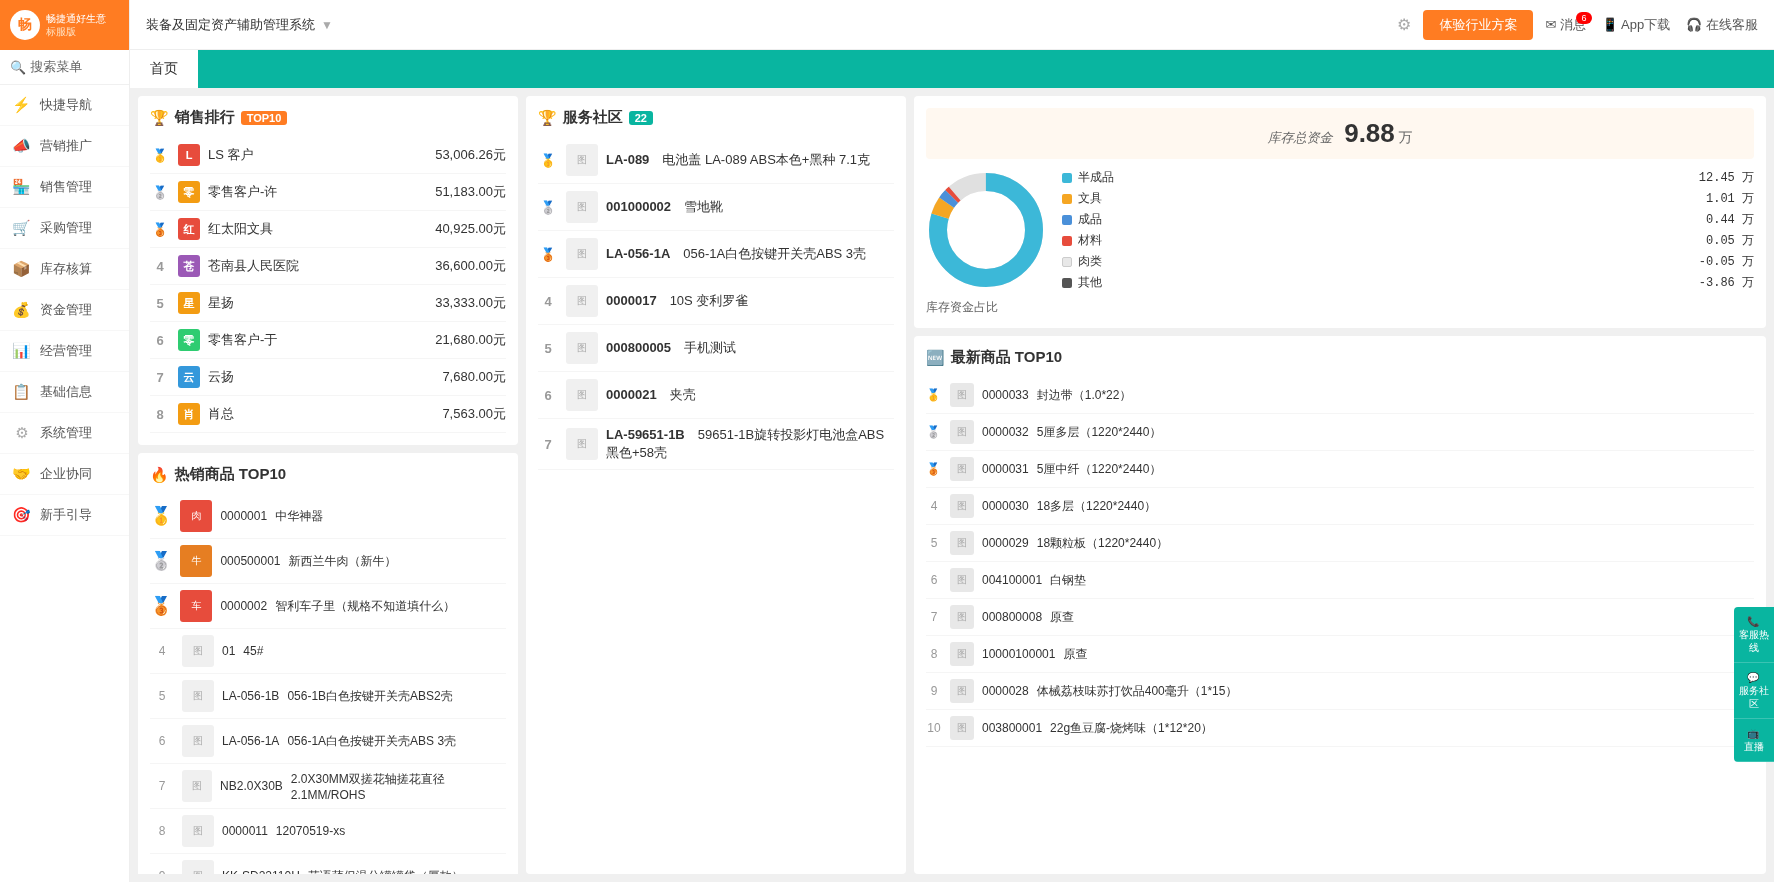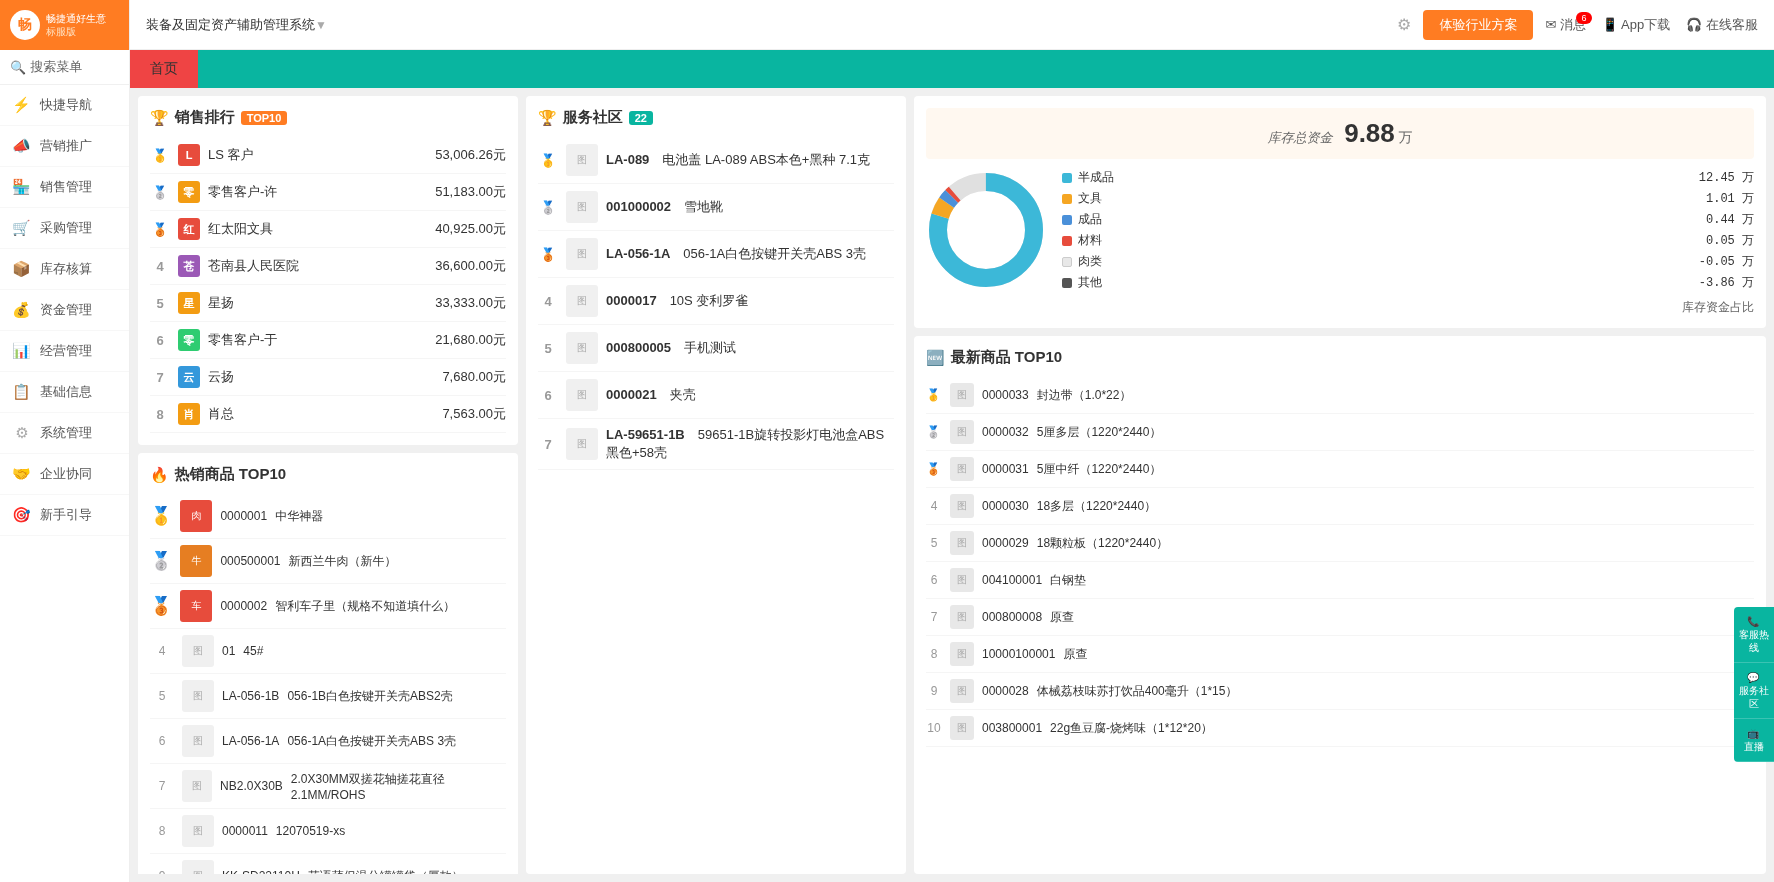--- a/index.html
+++ b/index.html
@@ -69,21 +69,21 @@
       height: 50px;
       background: #fff;
       border-bottom: 1px solid #eee;
       display: flex;
       align-items: center;
       padding: 0 16px;
       gap: 12px;
     }
     .topbar-system-name {
       font-size: 13px; color: #333; flex: 1;
-      display: flex; align-items: center; 
+      display: flex; align-items: center; gap: 6px;
     }
     .topbar-dropdown { color: #aaa; font-size: 12px; cursor: pointer; }
     .topbar-gear { color: #aaa; font-size: 16px; cursor: pointer; }
     .topbar-btn {
       background: #ff7c22; color: #fff; border: none;
       padding: 6px 16px; border-radius: 4px; cursor: pointer;
       font-size: 13px;
     }
     .topbar-right { display: flex; align-items: center; gap: 16px; color: #555; font-size: 13px; }
     .topbar-badge { position: relative; }
@@ -100,21 +100,21 @@
       display: flex;
       align-items: stretch;
     }
     .nav-tab {
       padding: 0 20px;
       display: flex; align-items: center;
       color: #fff; font-size: 14px;
       cursor: pointer;
       background: #07a08c;
     }
-    .nav-tab.active { background: #ef4444; color: #333; }
+    .nav-tab.active { background: #ffffff; color: #333; }
 
     
     .content {
       flex: 1;
       display: flex;
       overflow: hidden;
       background: #f0f0f0;
       gap: 8px;
       padding: 8px;
     }
@@ -215,21 +215,21 @@
     .legend-item {
       display: flex; align-items: center; gap: 6px;
       font-size: 12px; color: #333;
     }
     .legend-dot {
       width: 10px; height: 10px; border-radius: 2px; flex-shrink: 0;
     }
     .legend-label { flex: 1; }
     .legend-value { color: #333; }
 
-    .inventory-footer { font-size: 12px; color: #666; text-align: right; }
+    .inventory-footer { font-size: 12px; color: #666; text-align: left; }
 
     
     .latest-item {
       display: flex; align-items: center; gap: 8px;
       padding: 6px 0; border-bottom: 1px solid #f5f5f5;
       font-size: 12px; color: #333;
     }
     .latest-img {
       width: 24px; height: 24px; background: #e8e8e8;
       border-radius: 3px; display: flex; align-items: center; justify-content: center;

